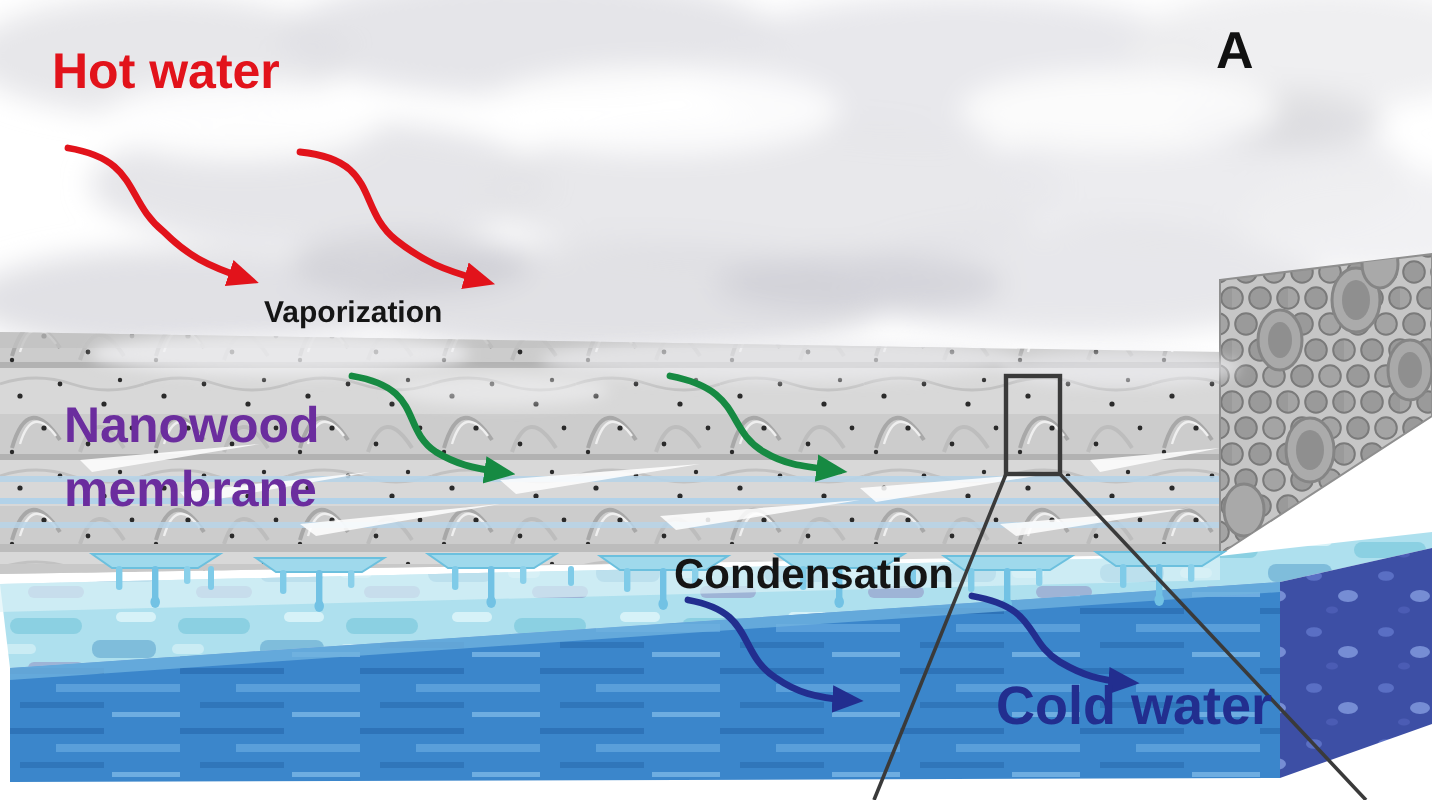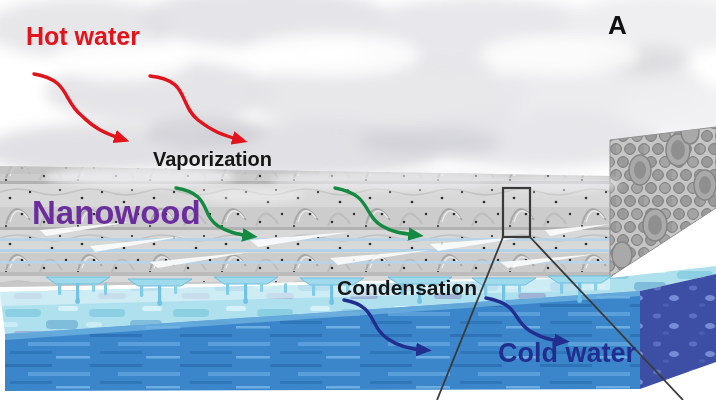--- a/index.html
+++ b/index.html
@@ -4,22 +4,22 @@
 <style>
   html,body{margin:0;padding:0;background:#ffffff;}
   .figure{
     position:relative;width:716px;height:400px;overflow:hidden;background:#bef264;
     font-family:"Liberation Sans",sans-serif;
   }
   .figure svg{position:absolute;left:0;top:0;}
   .lbl{position:absolute;font-weight:bold;white-space:nowrap;line-height:1;}
   .lbl-hot{left:26px;top:24px;font-size:25px;color:var(--hot-water-red,#e2131b);}
   .lbl-panel{left:608px;top:12px;font-size:26px;color:#111;}
-  .lbl-vap{left:153px;top:149px;font-size:20px;color:var(--process-black,#151515);}
-  .lbl-mem{left:32px;top:197px;font-size:33px;color:var(--membrane-purple,#6b2d9e);line-height:32px;}
+  .lbl-vap{left:132px;top:149px;font-size:15px;color:var(--process-black,#151515);}
+  .lbl-mem{left:32px;top:197px;font-size:25px;color:var(--membrane-purple,#6b2d9e);line-height:32px;}
   .lbl-trans{left:231px;top:202px;font-size:21px;color:var(--process-black,#151515);}
   .lbl-cond{left:337px;top:277px;font-size:21px;color:var(--process-black,#151515);}
   .lbl-cold{left:462px;top:340px;font-size:27px;color:var(--cold-water-navy,#222e8f);margin-left:36px;}
   
   .stroke-red{stroke:var(--hot-water-red,#e2131b);}
   .stroke-green{stroke:var(--transport-green,#168a42);}
   .stroke-blue{stroke:var(--cold-water-navy,#2a3a9e);}
   .fill-red{fill:var(--hot-water-red,#e2131b);}
   .fill-green{fill:var(--transport-green,#168a42);}
   .fill-blue{fill:var(--cold-water-navy,#2a3a9e);}
@@ -219,17 +219,18 @@
     <path class="flow stroke-blue" marker-end="url(#mBlue)" d="M344,300 C378,306 368,326 388,339 C398,346 408,349 424,350"></path>
     <path class="flow stroke-blue" marker-end="url(#mBlue)" d="M486,298 C520,304 512,320 530,331 C542,338 550,340 562,341"></path>
   </g>
 </svg>
 
 <div class="lbl lbl-hot">Hot water</div>
 <div class="lbl lbl-panel">A</div>
 <div class="lbl lbl-vap">Vaporization</div>
 <div class="lbl lbl-mem">
   <div>Nanowood</div>
+  <div>membrane</div>
 </div>
 <div class="lbl lbl-cond">Condensation</div>
 <div class="lbl lbl-cold">Cold water</div>
 
 </div>
 
 </body></html>

